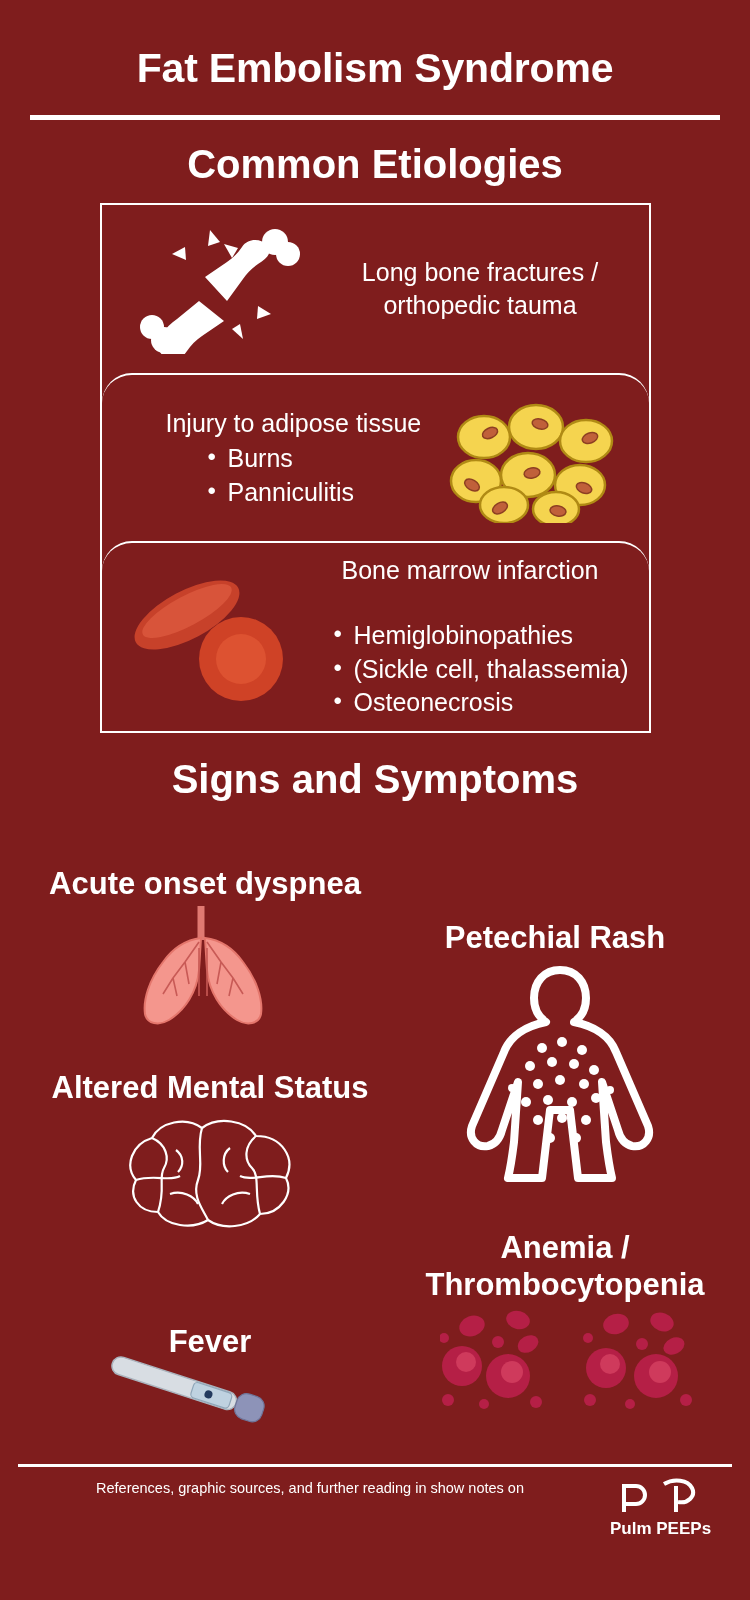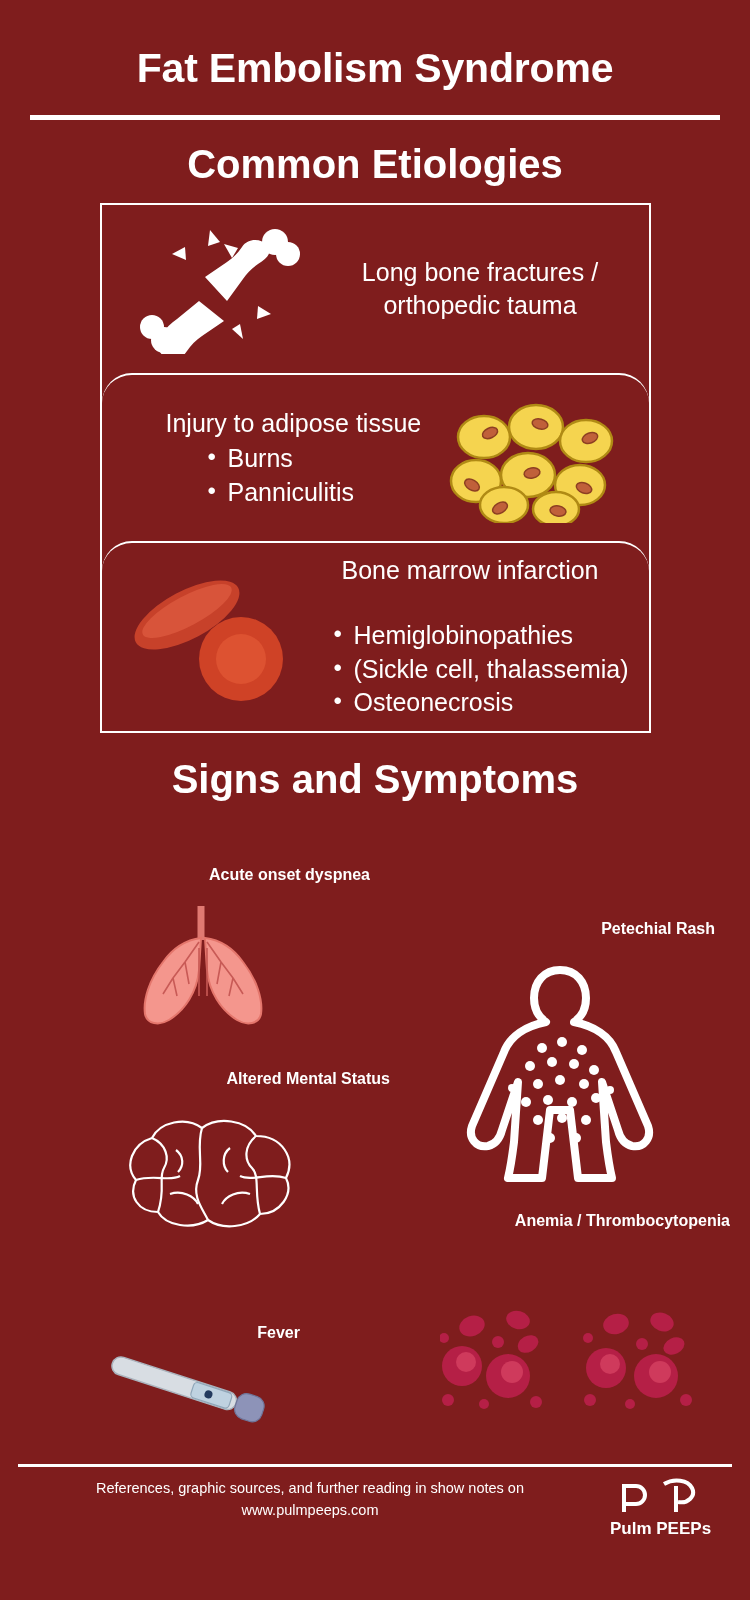--- a/index.html
+++ b/index.html
@@ -101,23 +101,23 @@
   }
 
   
   .signs {
     position: relative;
     width: 750px;
     height: 560px;
     margin-top: 6px;
   }
   .sign-label {
-    font-size: 16px;
+    font-size: 31px;
     font-weight: bold;
-    text-align: right;
+    text-align: center;
     line-height: 1.18;
   }
   .abs { position: absolute; }
 
   
   .footer-rule {
     position: absolute;
     left: 18px;
     top: 1464px;
     width: 714px;
@@ -301,21 +301,21 @@
             <circle cx="112" cy="158" r="5"></circle>
             <circle cx="136" cy="160" r="5"></circle>
           <circle cx="100" cy="178" r="5"></circle>
             <circle cx="126" cy="178" r="5"></circle>
           <circle cx="62" cy="128" r="4"></circle>
             <circle cx="160" cy="130" r="4"></circle>
         </g>
       </svg>
     </div>
 
-    <div class="abs sign-label" style="left:400px;top:404px;width:330px;">Anemia / Thrombocytopenia</div>
+    <div class="abs sign-label" style="left:400px;top:422px;width:330px;">Anemia / Thrombocytopenia</div>
     <div class="abs" style="left:440px;top:500px;">
       <svg width="270" height="110" viewBox="0 0 270 110">
         <g fill="#b51f46">
           <ellipse cx="32" cy="18" rx="13" ry="10" transform="rotate(-20 32 18)"></ellipse>
           <ellipse cx="78" cy="12" rx="12" ry="9" transform="rotate(15 78 12)"></ellipse>
           <circle cx="22" cy="58" r="20"></circle>
           <circle cx="68" cy="68" r="22"></circle>
           <ellipse cx="88" cy="36" rx="11" ry="8" transform="rotate(-30 88 36)"></ellipse>
           <circle cx="8" cy="92" r="6"></circle>
           <circle cx="44" cy="96" r="5"></circle>
@@ -340,21 +340,20 @@
           <circle cx="170" cy="56" r="10"></circle>
           <circle cx="220" cy="64" r="11"></circle>
         </g>
       </svg>
     </div>
   </div>
 
   <div class="footer-rule"></div>
   <div class="footer">
     <div>References, graphic sources, and further reading in show notes on</div>
-    <div>www.pulmpeeps.com</div>
   </div>
   <div class="logo">
     <svg width="130" height="62" viewBox="0 0 130 62">
       <g fill="none" stroke="#ffffff" stroke-width="4">
         <path d="M22 34 V8 h12 a9 9 0 0 1 0 18 h-12"></path>
         <path d="M74 34 V8"></path>
         <path d="M62 6 C72 0 86 2 90 10 C94 18 86 26 76 24"></path>
       </g>
       <text x="8" y="56" fill="#ffffff" font-family="Liberation Sans, sans-serif" font-size="17" font-weight="bold">Pulm PEEPs</text>
     </svg>

